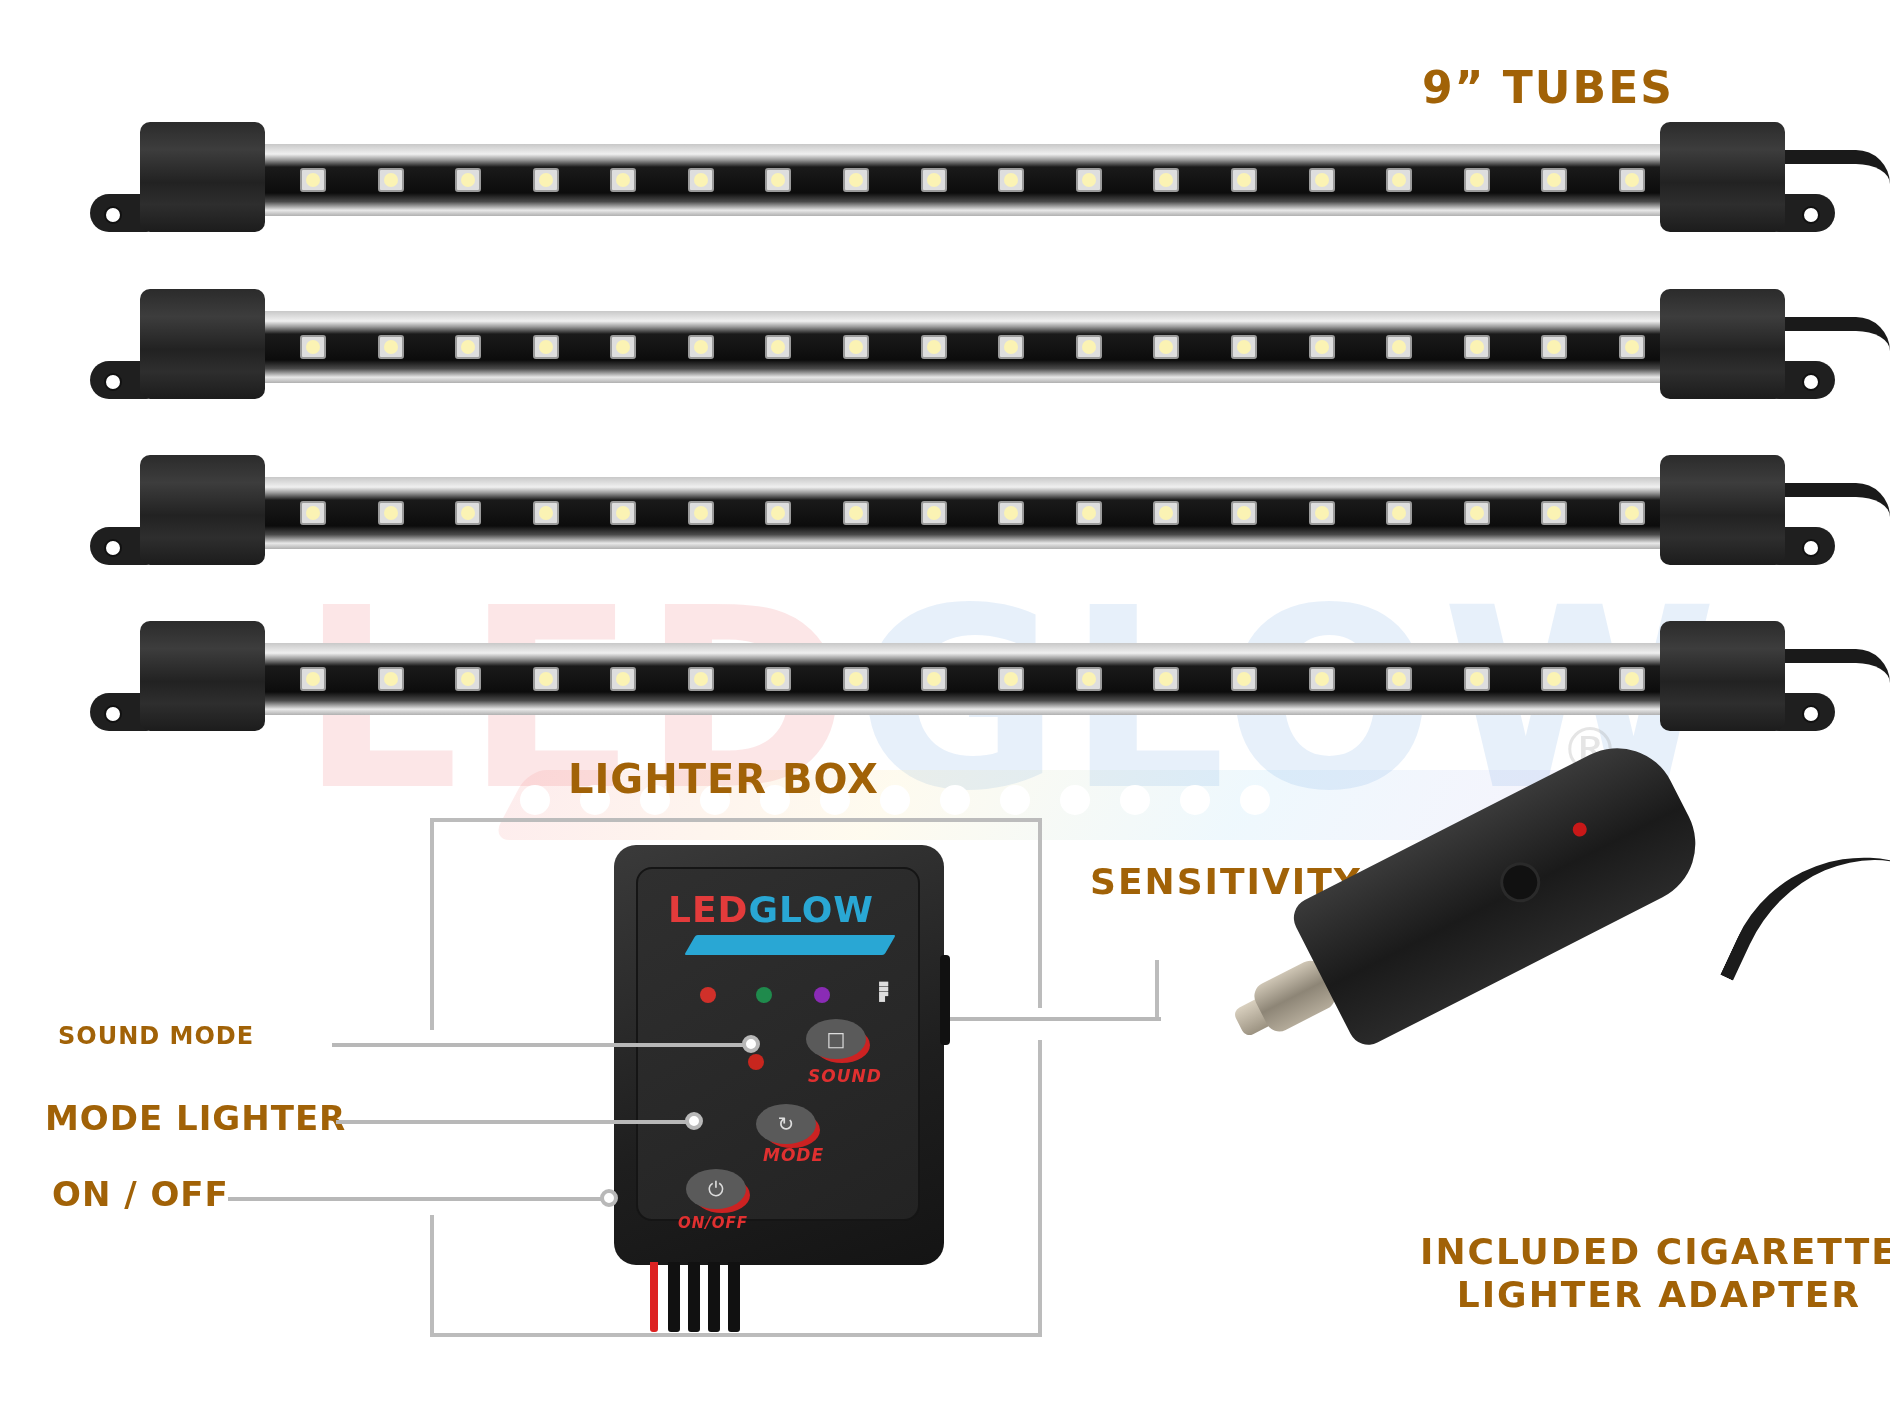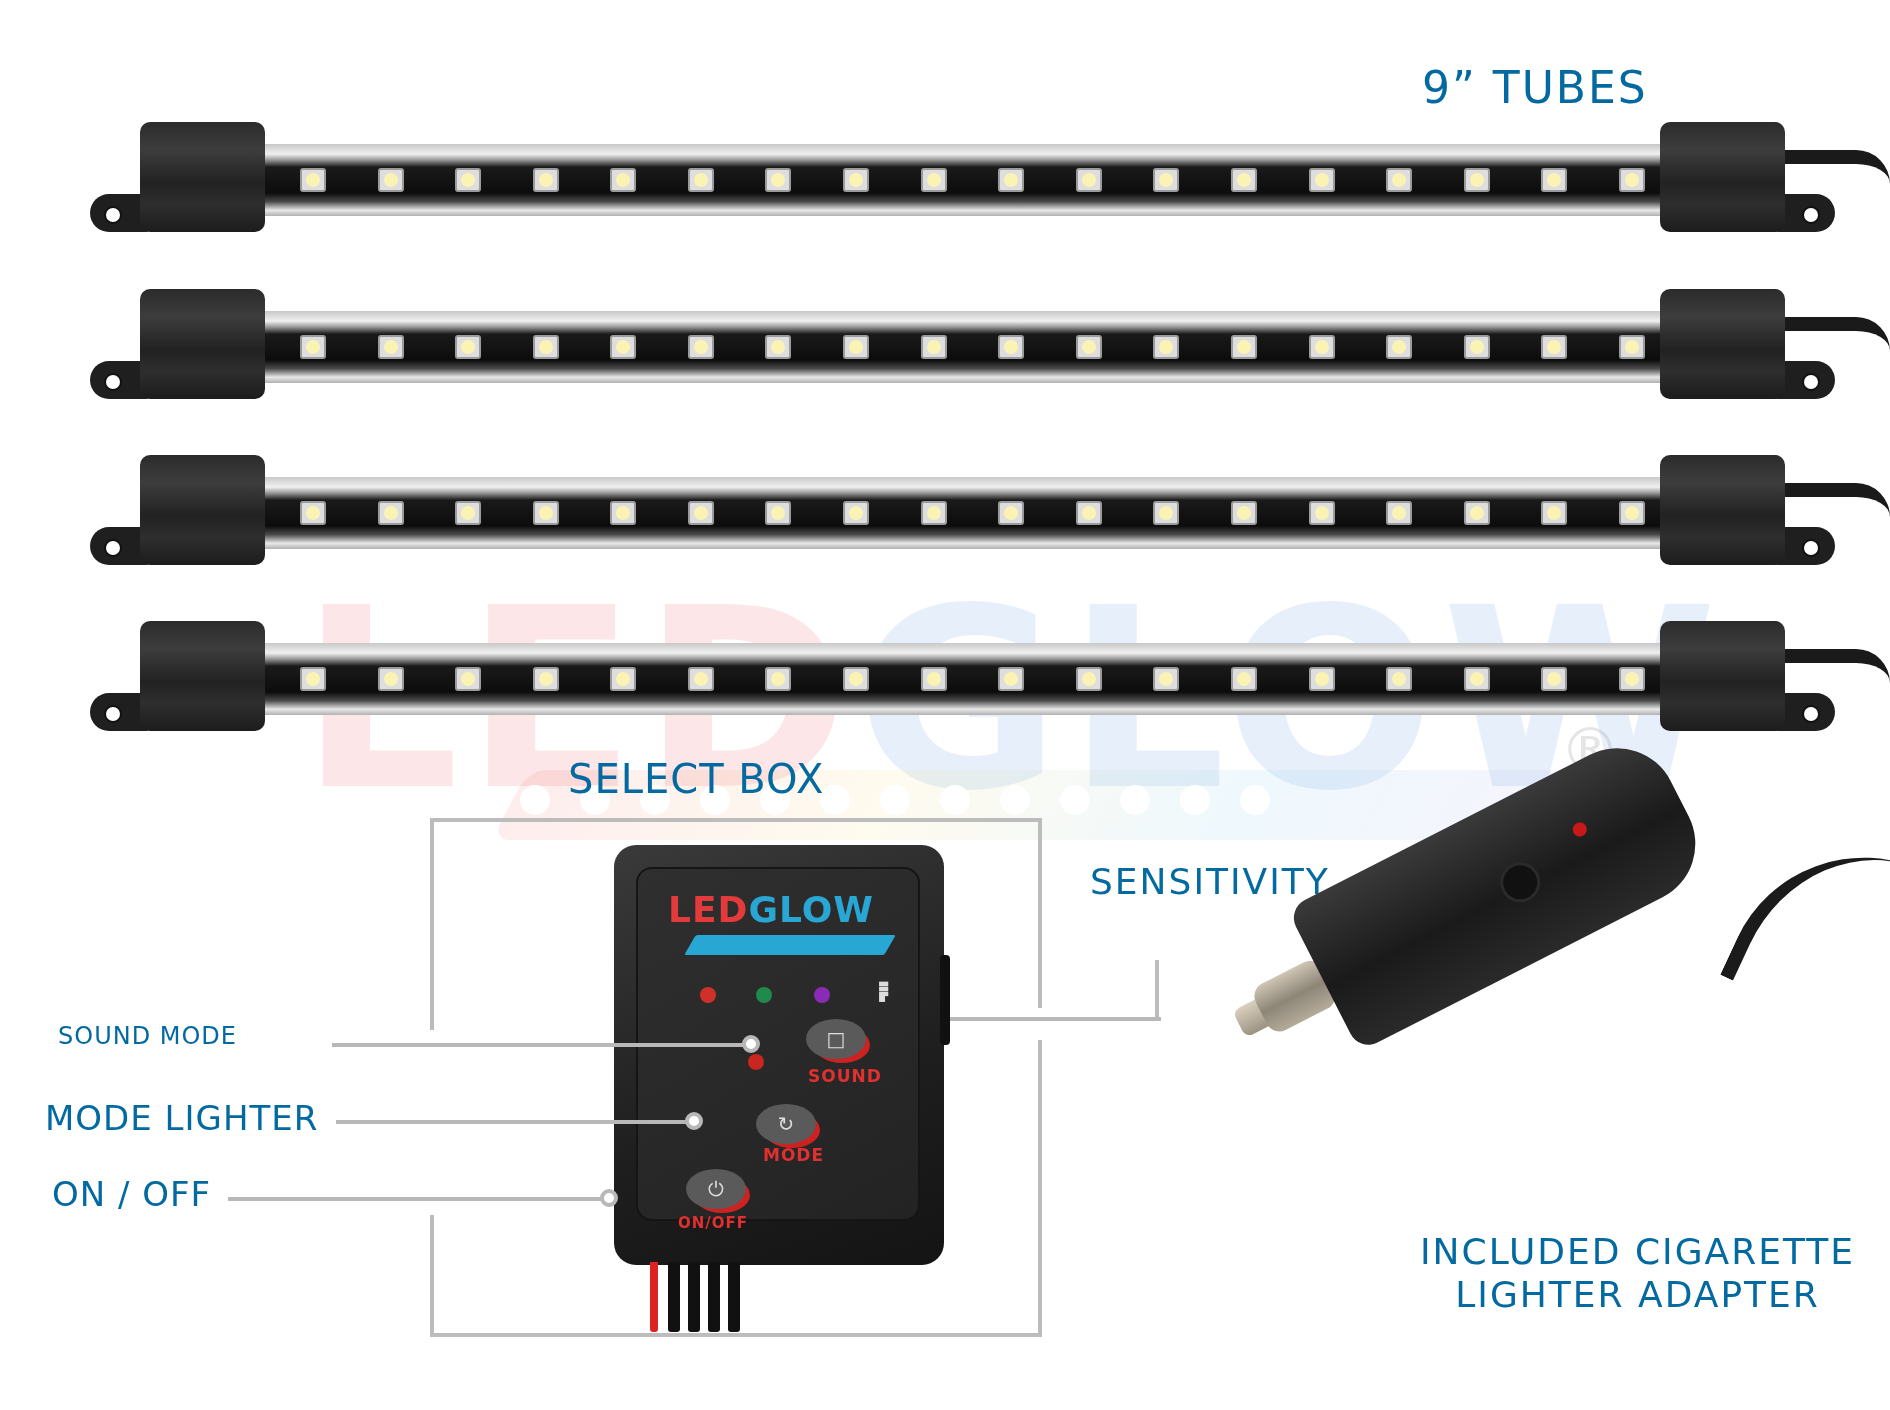--- a/index.html
+++ b/index.html
@@ -1,17 +1,17 @@
 <!DOCTYPE html>
 <html><head>
 <meta charset="utf-8">
 <style>
   html,body{margin:0;padding:0;background:#fff;}
   body{width:1890px;height:1410px;position:relative;overflow:hidden;font-family:"DejaVu Sans",sans-serif;}
-  .label{position:absolute;font-family:"DejaVu Sans",sans-serif;font-weight:normal;color:#0369a1;letter-spacing:2px;line-height:1.2;white-space:nowrap;}
+  .label{position:absolute;font-family:"DejaVu Sans",sans-serif;font-weight:bold;color:#a16207;letter-spacing:2px;line-height:1.2;white-space:nowrap;}
   
   .wm{position:absolute;left:280px;top:575px;width:1320px;height:300px;pointer-events:none;}
   .wm-text{position:absolute;left:20px;top:0;font-family:"DejaVu Sans",sans-serif;font-weight:bold;font-size:250px;letter-spacing:6px;line-height:1;}
   .wm-led{color:rgba(230,60,70,0.13);}
   .wm-glow{color:rgba(40,120,210,0.11);}
   .wm-reg{position:absolute;left:1280px;top:140px;font-size:60px;color:rgba(150,150,150,0.25);}
   .wm-dots{position:absolute;left:230px;top:195px;width:1100px;height:70px;border-radius:18px;transform:skewX(-28deg);background:linear-gradient(90deg,rgba(240,80,80,.10),rgba(250,220,120,.12),rgba(120,200,240,.12),rgba(170,140,230,.10));}
   .wm-dot{position:absolute;top:210px;width:30px;height:30px;border-radius:50%;background:#fff;}
   
   .tube{position:absolute;left:90px;width:1760px;height:110px;}
@@ -36,21 +36,21 @@
   .leader{position:absolute;height:4px;background:#b8b8b8;}
   .leader-dot{position:absolute;width:10px;height:10px;border-radius:50%;border:4px solid #b8b8b8;background:#fff;}
   
   .cbox{position:absolute;left:582px;top:845px;width:330px;height:420px;border-radius:22px;background:linear-gradient(160deg,#3a3a3a,#1e1e1e 60%,#141414);margin-left:32px;}
   .cbox-face{position:absolute;left:22px;top:22px;width:280px;height:350px;border-radius:16px;background:linear-gradient(150deg,#2f2f2f,#232323);border:2px solid #151515;}
   .logo{position:absolute;left:30px;top:20px;font-family:"DejaVu Sans",sans-serif;font-weight:bold;font-size:36px;letter-spacing:1px;}
   .logo .l1{color:#e33b3b;} .logo .l2{color:#29a7d4;}
   .logo-bar{position:absolute;left:52px;top:66px;width:200px;height:20px;background:#29a7d4;transform:skewX(-30deg);border-radius:2px;}
   .ind{position:absolute;width:16px;height:16px;border-radius:50%;}
   .btn{position:absolute;width:60px;height:40px;border-radius:50%;background:#5a5a5a;box-shadow:6px 6px 0 -2px #c22;color:#ddd;font-size:20px;text-align:center;line-height:40px;}
-  .btn-label{position:absolute;color:#e03030;font-weight:bold;font-size:17px;letter-spacing:1px;}
+  .btn-label{position:absolute;color:#e03030;font-weight:bold;font-style:italic;font-size:17px;letter-spacing:1px;}
   .wires{position:absolute;left:650px;top:1262px;}
   .wire{position:absolute;top:0;width:12px;height:70px;background:#111;border-radius:0 0 3px 3px;}
   
   .adapter{position:absolute;left:1270px;top:930px;width:520px;height:200px;transform:rotate(-27deg);transform-origin:left center;}
   .adapter .body{position:absolute;left:70px;top:0;width:400px;height:160px;border-radius:20px 60px 60px 20px;background:linear-gradient(180deg,#3a3a3a,#1a1a1a 55%,#2a2a2a);}
   .adapter .tip{position:absolute;left:0;top:55px;width:75px;height:52px;border-radius:14px;background:linear-gradient(180deg,#cfc6b5,#8d8576,#b4ab9a);}
   .adapter .nub{position:absolute;left:-25px;top:66px;width:35px;height:30px;border-radius:8px;background:linear-gradient(180deg,#d9d0bf,#9b9281);}
   .adapter .redled{position:absolute;left:360px;top:55px;width:14px;height:14px;border-radius:50%;background:#c81818;}
   .adapter .screw{position:absolute;left:270px;top:62px;width:34px;height:34px;border-radius:50%;background:#111;border:3px solid #2a2a2a;}
   .cord{position:absolute;left:1750px;top:840px;width:160px;height:180px;border-left:14px solid #1b1b1b;border-radius:140px 0 0 0;transform:rotate(25deg);}
@@ -193,21 +193,21 @@
       <div class="led"></div>
       <div class="led"></div>
       <div class="led"></div>
       <div class="led"></div>
       <div class="led"></div>
     </div>
   <div class="cap left"></div>
   <div class="cap right"></div>
 </div>
 
-<div class="label" style="left:568px;top:755px;font-size:40px;letter-spacing:1px;">SELECT BOX</div>
+<div class="label" style="left:568px;top:755px;font-size:40px;letter-spacing:1px;">LIGHTER BOX</div>
 <div class="frame" style="left:430px;top:818px;width:612px;height:0;border-width:4px 0 0 0;"></div>
 <div class="frame" style="left:430px;top:818px;width:0;height:212px;border-width:0 0 0 4px;"></div>
 <div class="frame" style="left:430px;top:1215px;width:0;height:122px;border-width:0 0 0 4px;"></div>
 <div class="frame" style="left:430px;top:1333px;width:612px;height:0;border-width:4px 0 0 0;"></div>
 <div class="frame" style="left:1038px;top:818px;width:0;height:190px;border-width:0 0 0 4px;"></div>
 <div class="frame" style="left:1038px;top:1040px;width:0;height:297px;border-width:0 0 0 4px;"></div>
 
 <div class="label" style="left:1090px;top:860px;font-size:36px;">
   <div>SENSITIVITY</div>
 </div>

